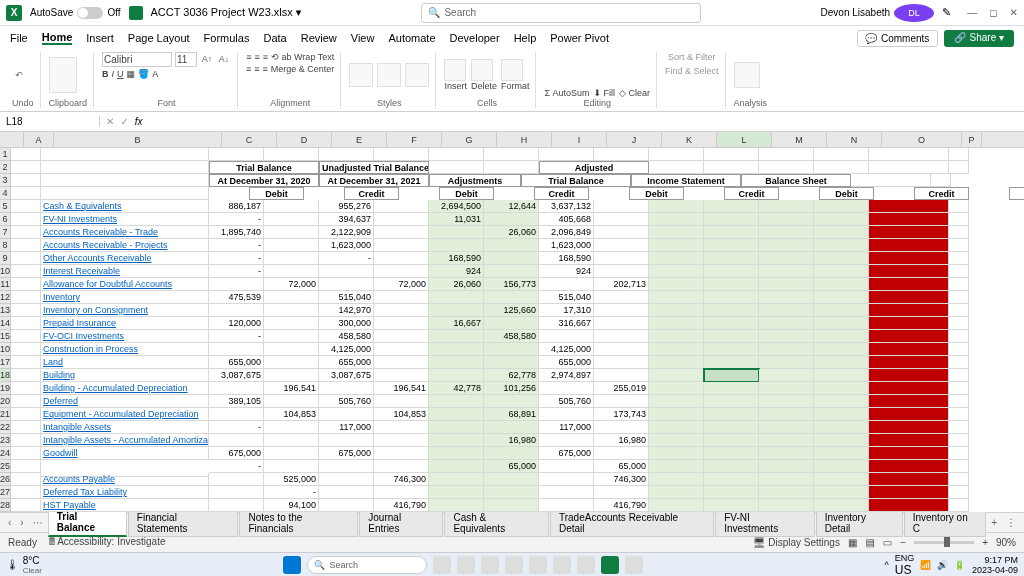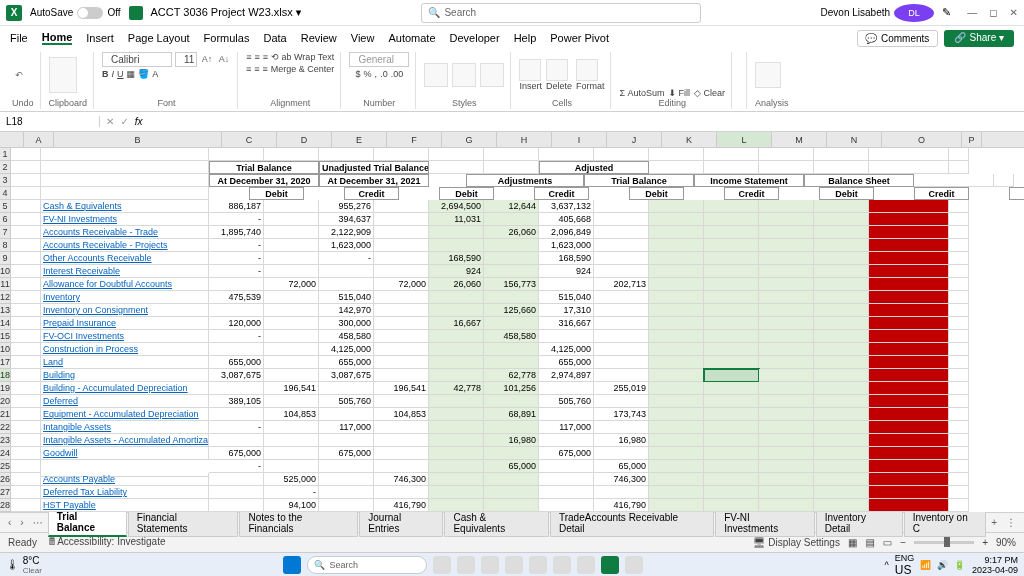--- a/index.html
+++ b/index.html
@@ -18,21 +18,21 @@
 .menubar .tab { cursor: pointer; }
 .menubar .tab.active { border-bottom: 2px solid #107c41; font-weight: 600; }
 .menubar .right { margin-left: auto; display: flex; gap: 6px; }
 .menubar .comments { border: 1px solid #ccc; padding: 2px 8px; border-radius: 3px; font-size: 10px; }
 .menubar .share { background: #107c41; color: #fff; padding: 2px 10px; border-radius: 3px; font-size: 10px; }
 .ribbon { height: 62px; background: #fff; border-bottom: 1px solid #d0d0d0; display: flex; padding: 2px 6px; gap: 2px; font-size: 9px; color: #444; }
 .ribbon .group { border-right: 1px solid #e0e0e0; padding: 0 6px; display: flex; flex-direction: column; justify-content: space-between; }
 .ribbon .group .content { flex: 1; display: flex; align-items: center; gap: 4px; }
 .ribbon .group .label { text-align: center; font-size: 9px; color: #666; padding-bottom: 1px; }
 .ribbon .bigbtn { width: 28px; height: 36px; background: #f8f8f8; border: 1px solid #e0e0e0; }
-.ribbon .fontbox { border: 1px solid #ccc; padding: 1px 8px; background: #fff; font-size: 10px; }
+.ribbon .fontbox { border: 1px solid #ccc; padding: 1px 1px; background: #fff; font-size: 10px; }
 .ribbon .iconsm { width: 14px; height: 14px; display: inline-flex; align-items: center; justify-content: center; color: #666; }
 .namebox-row { height: 20px; background: #fff; border-bottom: 1px solid #d0d0d0; display: flex; align-items: center; }
 .namebox { width: 100px; border-right: 1px solid #d0d0d0; padding: 0 6px; font-size: 10px; }
 .fxbar { flex: 1; padding: 0 6px; display: flex; align-items: center; gap: 6px; font-size: 10px; }
 .grid-area { height: 380px; overflow: auto; background: #fff; position: relative; }
 .col-headers { display: flex; position: sticky; top: 0; background: #e8e8e8; height: 16px; z-index: 2; border-bottom: 1px solid #ccc; }
 .col-headers .rowhead-spacer { width: 24px; background: #e8e8e8; border-right: 1px solid #ccc; }
 .col-headers .ch { text-align: center; font-size: 9px; border-right: 1px solid #ccc; line-height: 16px; color: #333; }
 .col-headers .ch.sel { background: #d4e8d4; }
 .sheet { display: flex; }
@@ -158,33 +158,20 @@
     <div style="display:flex;gap:3px">
           <span>≡</span>
           <span>≡</span>
           <span>≡</span>
           <span>Merge &amp; Center</span>
         </div>
   </div>
       <div class="label">Alignment</div>
     </div>
   <div class="group">
-      <div class="content" style="flex-direction:column;gap:2px">
-    <span class="fontbox" style="width:60px;color:#999">General</span>
-    <div style="display:flex;gap:3px">
-          <span>$</span>
-          <span>%</span>
-          <span>,</span>
-          <span>.0</span>
-          <span>.00</span>
-        </div>
-  </div>
-      <div class="label">Number</div>
-    </div>
-  <div class="group">
       <div class="content" style="color:#999">
         <div style="text-align:center">
           <div class="bigbtn" style="width:24px;height:24px"></div>
         </div>
         <div style="text-align:center">
           <div class="bigbtn" style="width:24px;height:24px"></div>
         </div>
         <div style="text-align:center">
           <div class="bigbtn" style="width:24px;height:24px"></div>
         </div>
@@ -210,20 +197,24 @@
     </div>
   <div class="group">
       <div class="content" style="align-items:flex-end;font-size:9px">
     <span>Σ AutoSum</span>
     <span>⬇ <span>Fill</span></span>
     <span>◇ <span>Clear</span></span>
   </div>
       <div class="label">Editing</div>
     </div>
   <div class="group">
+      <div class="content" style="flex-direction:column;color:#999">
+        <span>Sort &amp; Filter</span>
+        <span>Find &amp; Select</span>
+      </div>
       <div class="label"></div>
     </div>
   <div class="group" style="border:none">
       <div class="content">
         <div class="bigbtn" style="width:26px;height:26px"></div>
       </div>
       <div class="label">Analysis</div>
     </div>
 </div>
 
@@ -320,21 +311,21 @@
           <div class="cell cM" style="width: 55px;"></div>
           <div class="cell cN" style="width: 55px;"></div>
           <div class="cell cO" style="width: 80px;"></div>
           <div class="cell cP" style="width: 20px;"></div>
         </div>
         <div class="row">
           <div class="cell cA" style="width: 30px;"></div>
           <div class="cell cB" style="width: 168px;"></div>
           <div class="cell cC hdr" style="width: 110px;">At December 31, 2020</div>
           <div class="cell cE hdr" style="width: 110px;">At December 31, 2021</div>
-          <div class="cell cG hdr" style="width: 118px; margin-left: 37px;">Adjustments</div>
+          <div class="cell cG hdr" style="width: 92px;">Adjustments</div>
           <div class="cell cI hdr" style="width: 110px;">Trial Balance</div>
           <div class="cell cK hdr" style="width: 110px;">Income Statement</div>
           <div class="cell cM hdr" style="width: 110px;">Balance Sheet</div>
           <div class="cell cO" style="width: 80px;"></div>
           <div class="cell cP" style="width: 20px;"></div>
         </div>
         <div class="row">
           <div class="cell cA" style="width: 30px;"></div>
           <div class="cell cB" style="width: 168px;"></div>
           <div class="cell cC hdr2" style="width: 55px;">Debit</div>

